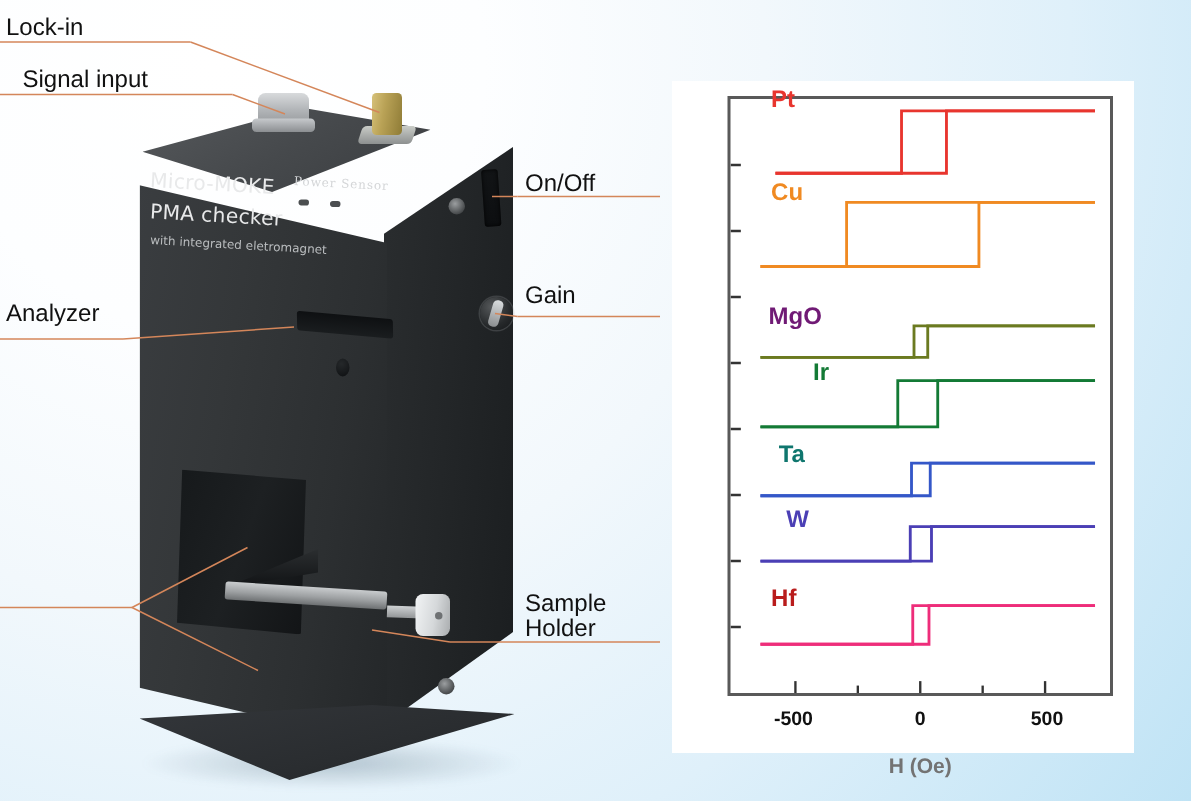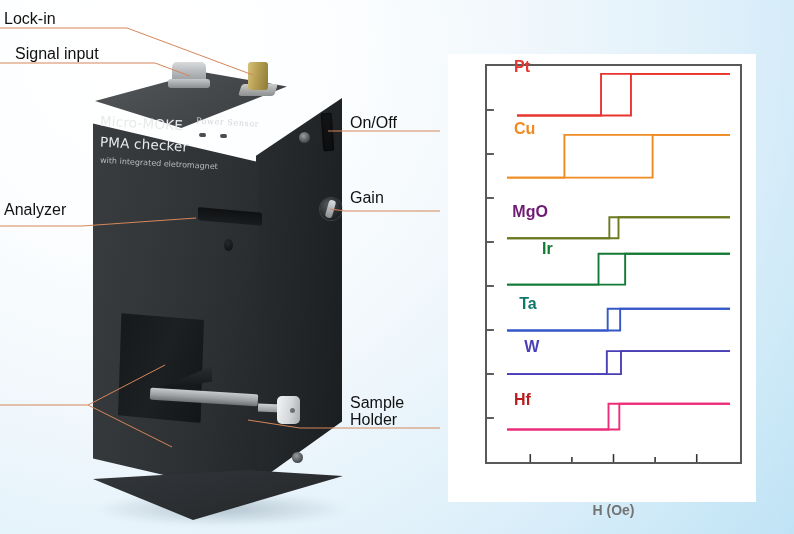--- a/index.html
+++ b/index.html
@@ -286,16 +286,21 @@
       <div id="seriesLabels">
           <div class="sname" style="color: rgb(232, 53, 46); left: 27.0526px; top: -8px;">Pt</div>
           <div class="sname" style="color: rgb(240, 138, 34); left: 27.0526px; top: 53.6px;">Cu</div>
           <div class="sname" style="color: #701a75; left: 25.3618px; top: 136.8px;">MgO</div>
           <div class="sname" style="color: rgb(19, 122, 53); left: 27.0526px; top: 173.6px; padding-left: 28px;">Ir</div>
           <div class="sname" style="color: #0f766e; left: 32.125px; top: 229.2px;">Ta</div>
           <div class="sname" style="color: rgb(75, 63, 181); left: 37.1974px; top: 272px;">W</div>
           <div class="sname" style="color: #b91c1c; left: 27.0526px; top: 325.2px;">Hf</div>
         </div>
     </div>
+    <div class="xticklabels" id="xticks">
+        <div class="xtick" style="left: 43.9605px;">-500</div>
+        <div class="xtick" style="left: 128.5px;">0</div>
+        <div class="xtick" style="left: 213.039px;">500</div>
+      </div>
     <div class="xlabel">H (Oe)</div>
   </div>
 
 </div>
 
 </body></html>

